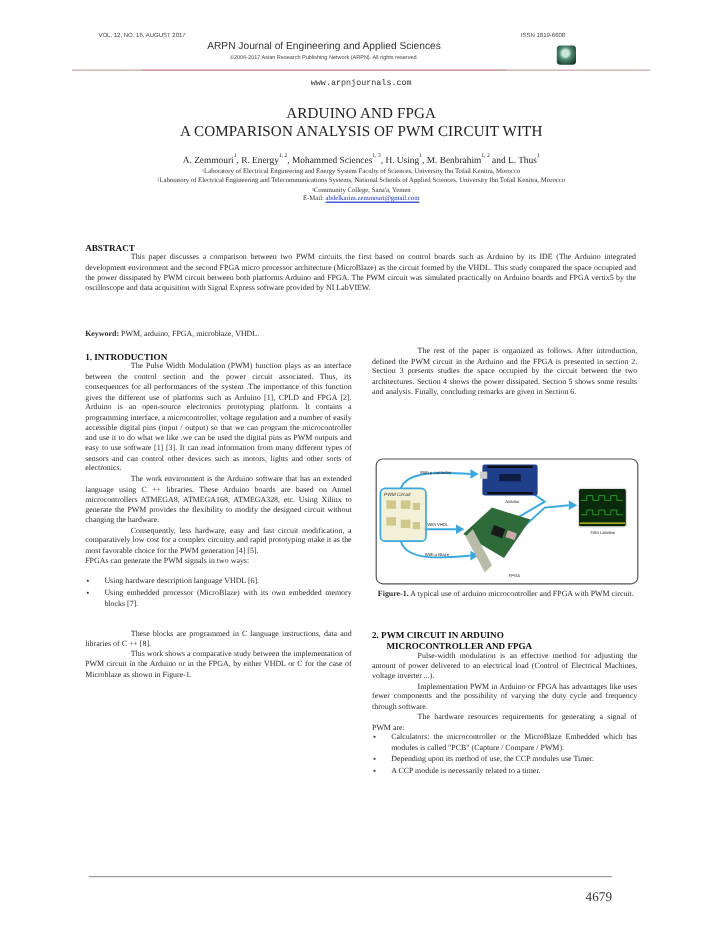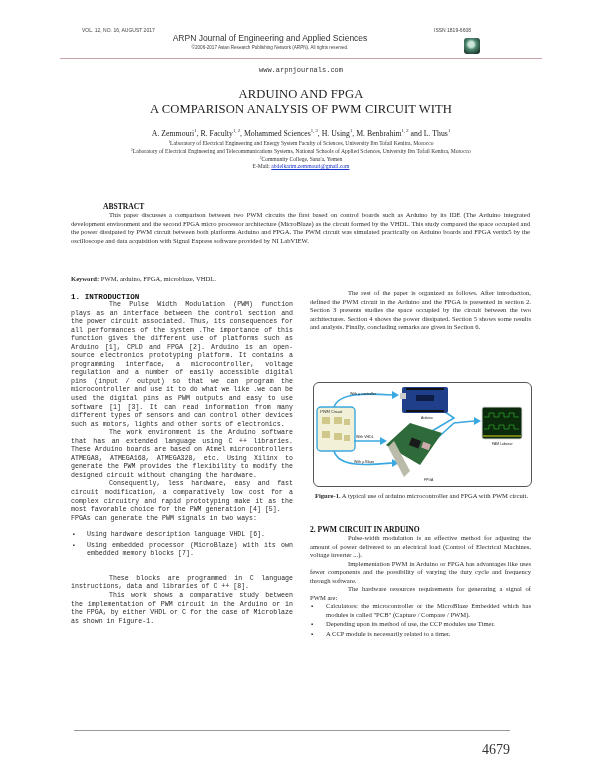--- a/index.html
+++ b/index.html
@@ -20,56 +20,56 @@
   .email a { color:#1a33c8; text-decoration:underline; }
   .sec-h { font-size:7.6px; font-weight:bold; color:#111; }
   .para { font-size:6.6px; line-height:8.55px; text-align:justify; color:#2a2a2a; }
   .indent { text-indent:38px; }
   .bullets { margin:0; padding:0; list-style:none; }
   .bullets li { position:relative; padding-left:16px; font-size:6.6px; line-height:8.55px; text-align:justify; color:#2a2a2a; }
   .bullets li::before { content:"\25AA"; position:absolute; left:1px; top:0; font-size:6px; }
   .figbox { border:1px solid #555; border-radius:6px; background:#fff; overflow:hidden; }
   .caption { font-size:6.6px; text-align:center; line-height:8.6px; color:#2a2a2a; }
   .footrule { height:0; border-top:1px solid #999; }
-  .pageno { font-size:14px; color:#333; text-align:right; }
+  .pageno { font-size:11px; color:#333; text-align:right; }
 </style>
 </head>
 <body>
 
 <div class="abs hdr-small" style="left:82px;top:27px;">VOL. 12, NO. 16, AUGUST 2017</div>
 <div class="abs hdr-small" style="left:434px;top:27px;">ISSN 1819-6608</div>
 <div class="abs journal" style="left:60px;width:420px;top:33px;">ARPN Journal of Engineering and Applied Sciences</div>
 <div class="abs copy" style="left:60px;width:420px;top:45px;">©2006-2017 Asian Research Publishing Network (ARPN). All rights reserved.</div>
 <div class="abs logo" style="left:464px;top:38px;"></div>
 <div class="abs rule" style="left:118px;width:304px;top:58px;"></div>
 <div class="abs rule" style="left:60px;width:482px;top:58px;border-top-color:#c9a3a6;"></div>
 <div class="abs site" style="left:60px;width:482px;top:66px;">www.arpnjournals.com</div>
 
 <div class="abs title" style="left:60px;width:482px;top:87px;">
   <div>ARDUINO AND FPGA</div>
   <div>A COMPARISON ANALYSIS OF PWM CIRCUIT WITH</div>
 </div>
 
 <div class="abs authors" style="left:60px;width:482px;top:129px;">
-  <span><span>A. Zemmouri</span><sup>1</sup><span>, </span></span><span><span>R. Faculty</span><sup>1, 2</sup><span>, </span></span><span><span>Mohammed Sciences</span><sup>1, 3</sup><span>, </span></span><span><span>H. Using</span><sup>1</sup><span>, </span></span><span><span>M. Benbrahim</span><sup>1, 2</sup><span> and </span></span><span><span>L. Thus</span><sup>1</sup></span>
+  <span><span>A. Zemmouri</span><sup>1</sup><span>, </span></span><span><span>R. Energy</span><sup>1, 2</sup><span>, </span></span><span><span>Mohammed Sciences</span><sup>1, 3</sup><span>, </span></span><span><span>H. Using</span><sup>1</sup><span>, </span></span><span><span>M. Benbrahim</span><sup>1, 2</sup><span> and </span></span><span><span>L. Thus</span><sup>1</sup></span>
 </div>
 
 <div class="abs affil" style="left:60px;width:482px;top:140px;">
   <div><sup>1</sup><span>Laboratory of Electrical Engineering and Energy System Faculty of Sciences, University Ibn Tofail Kenitra, Morocco</span></div>
   <div style="padding:0 2px;"><sup>2</sup><span>Laboratory of Electrical Engineering and Telecommunications Systems, National Schools of Applied Sciences, University Ibn Tofail Kenitra, Morocco</span></div>
   <div><sup>3</sup><span>Community College, Sana'a, Yemen</span></div>
   <div class="email"><span>E-Mail: </span><a>abdelkarim.zemmouri@gmail.com</a></div>
 </div>
 
-<div class="abs sec-h" style="left:71px;top:202px;margin-left:32px;">ABSTRACT</div>
+<div class="abs sec-h" style="left:71px;top:202px;">ABSTRACT</div>
 <div class="abs para indent" style="left:71px;width:459px;top:211px;line-height:8.6px;">This paper discusses a comparison between two PWM circuits the first based on control boards such as Arduino by its IDE (The Arduino integrated development environment and the second FPGA micro processor architecture (MicroBlaze) as the circuit formed by the VHDL. This study compared the space occupied and the power dissipated by PWM circuit between both platforms Arduino and FPGA. The PWM circuit was simulated practically on Arduino boards and FPGA vertix5 by the oscilloscope and data acquisition with Signal Express software provided by NI LabVIEW.</div>
 
 <div class="abs para" style="left:71px;width:240px;top:275px;"><b>Keyword: </b><span>PWM, arduino, FPGA, microblaze, VHDL.</span></div>
 
-<div class="abs" style="left:71px;width:222px;top:293px;font-family:Liberation Mono, monospace;">
+<div class="abs" style="left:71px;width:222px;top:293px;">
   <div class="sec-h">1. INTRODUCTION</div>
   <div class="para indent">The Pulse Width Modulation (PWM) function plays as an interface between the control section and the power circuit associated. Thus, its consequences for all performances of the system .The importance of this function gives the different use of platforms such as Arduino [1], CPLD and FPGA [2]. Arduino is an open-source electronics prototyping platform. It contains a programming interface, a microcontroller, voltage regulation and a number of easily accessible digital pins (input / output)  so that we can program the microcontroller and use it to do what we like .we can be used  the digital pins as PWM outputs and easy to use software [1] [3]. It can read information from many different types of sensors and can control other devices such as motors, lights and other sorts of electronics.</div>
   <div class="para indent">The work environment is the Arduino software that has an extended language using C ++ libraries. These Arduino boards are based on Atmel microcontrollers ATMEGA8, ATMEGA168, ATMEGA328, etc. Using Xilinx to generate the PWM provides the flexibility to modify the designed circuit without changing the hardware.</div>
   <div class="para indent">Consequently, less hardware, easy and fast circuit modification, a comparatively low cost for a complex circuitry and rapid prototyping make it as the most favorable choice for the PWM generation [4] [5].</div>
   <div class="para">FPGAs can generate the PWM signals in two ways:</div>
   <div style="height:8px;"></div>
   <ul class="bullets">
     <li style="margin-bottom:2px;">Using hardware description language VHDL [6].</li>
     <li>Using embedded processor (MicroBlaze) with its own embedded memory blocks [7].</li>
   </ul>
@@ -138,20 +138,21 @@
       <line x1="169" y1="53" x2="207" y2="53" stroke="#e0d020" stroke-width="1"></line>
       <text x="178" y="62" font-size="3.4" font-family="Liberation Sans, sans-serif" fill="#222">FAM Labview</text>
     </g>
   </svg>
 </div>
 
 <div class="abs caption" style="left:313px;width:217px;top:492px;"><b>Figure-1.</b><span> A typical use of arduino microcontroller and FPGA with PWM circuit.</span></div>
 
 <div class="abs" style="left:310px;width:221px;top:525px;">
   <div class="sec-h">2. PWM CIRCUIT IN ARDUINO</div>
+  <div class="sec-h" style="padding-left:12px;">MICROCONTROLLER AND FPGA</div>
   <div class="para indent">Pulse-width modulation is an effective method for adjusting the amount of power delivered to an electrical load (Control of Electrical Machines, voltage inverter ...).</div>
   <div class="para indent">Implementation  PWM in Arduino or FPGA has advantages like uses fewer components and the possibility of varying the duty cycle and frequency through software.</div>
   <div class="para indent">The hardware resources requirements for generating a signal of PWM are:</div>
   <ul class="bullets">
     <li style="margin-bottom:1px;">Calculators: the microcontroller or the MicroBlaze Embedded which has modules is called "PCB" (Capture / Compare / PWM).</li>
     <li style="margin-bottom:1px;">Depending upon its method of use, the CCP modules use Timer.</li>
     <li>A CCP module is necessarily related to a timer.</li>
   </ul>
 </div>
 

